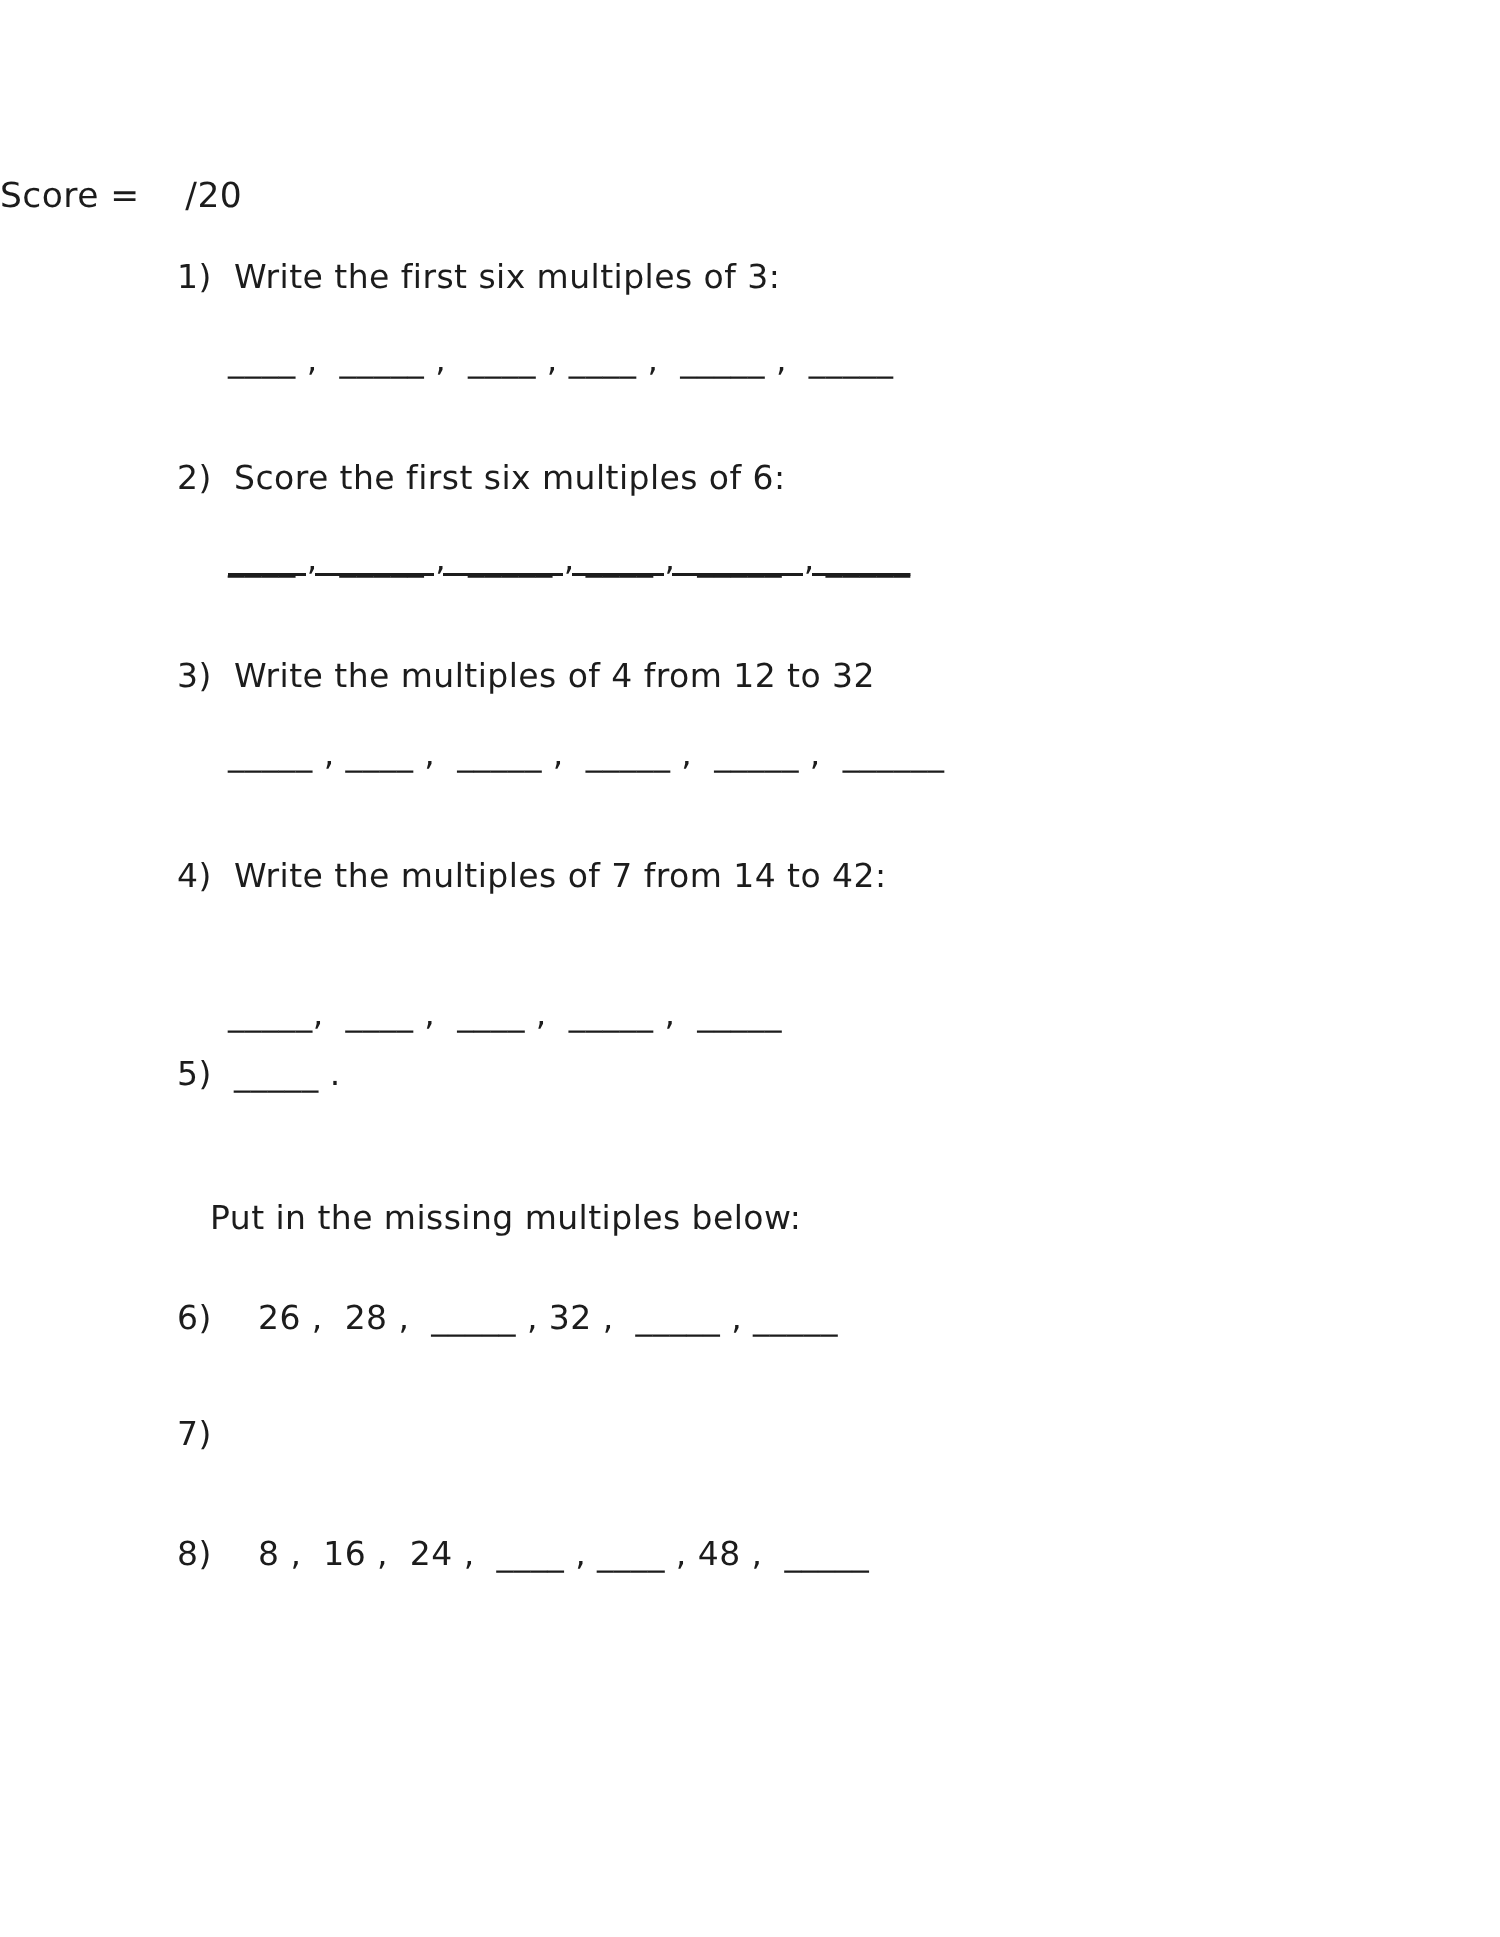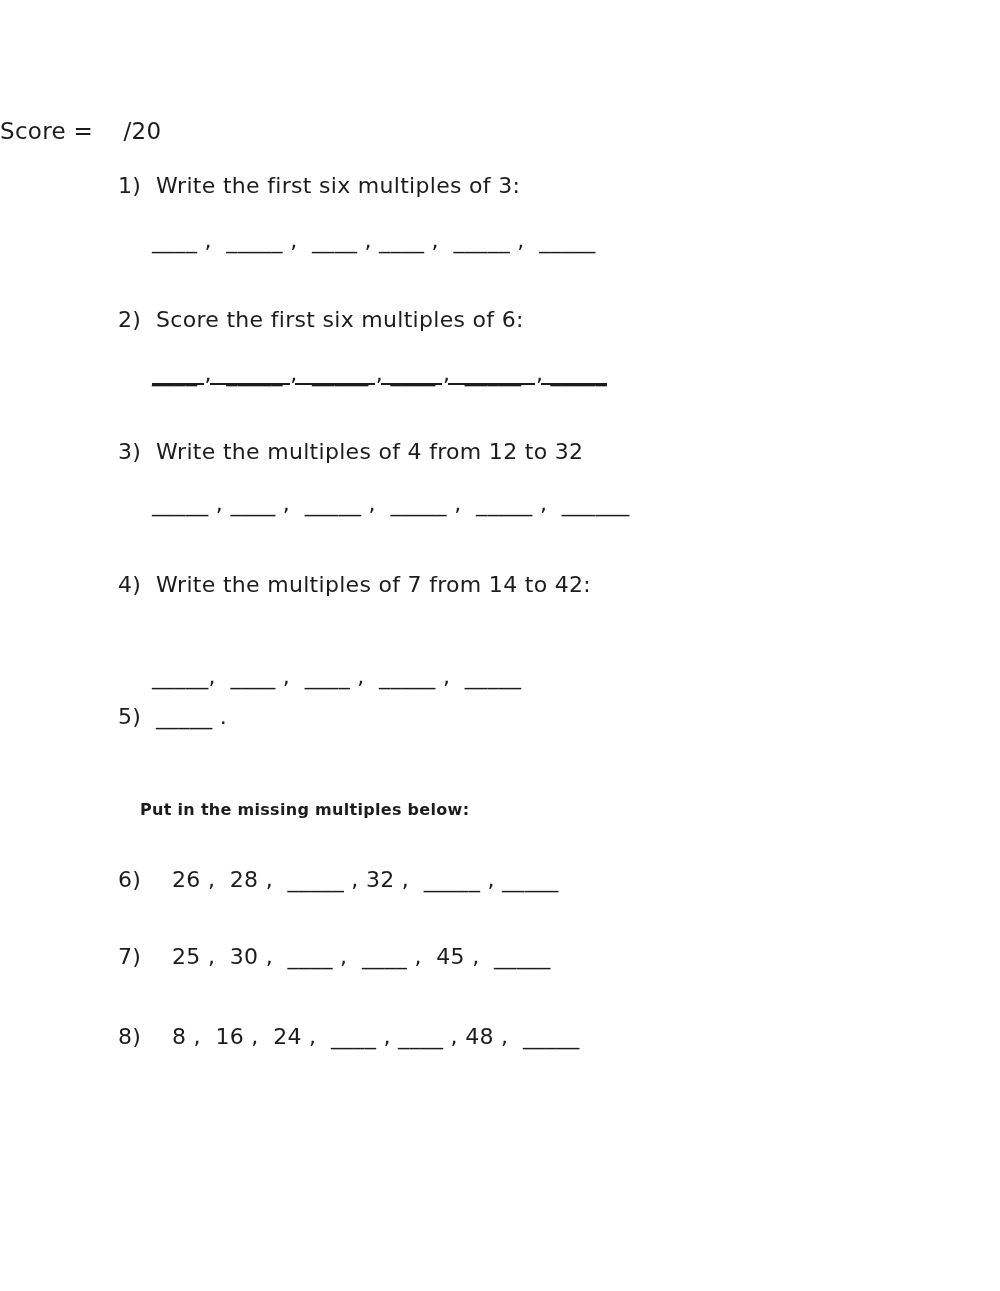--- a/index.html
+++ b/index.html
@@ -43,22 +43,22 @@
     width: 100%;
     top: 118px;
     font-size: 23px;
     letter-spacing: 0.3px;
     white-space: pre-wrap;
   }
   .section-header {
     position: absolute;
     left: 140px;
     top: 800px;
-    font-size: 16px;
-    font-weight: bold;
+    font-size: 22px;
+    font-weight: normal;
     letter-spacing: 0.3px;
     white-space: pre-wrap;
   }
 </style>
 </head>
 <body>
 
 <div class="score-line">Score =    /20</div>
 
 <div class="row" style="top:173px;">
@@ -100,19 +100,18 @@
 
 <div class="section-header">Put in the missing multiples below:</div>
 
 <div class="row wide" style="top:867px;">
   <span class="qnum">6)</span>
   <span class="seq-line">26 ,  28 ,  _____ , 32 ,  _____ , _____</span>
 </div>
 
 <div class="row wide" style="top:944px;">
   <span class="qnum">7)</span>
-  <span class="seq-line">25 ,  30 ,  ____ ,  ____ ,  45 ,  _____</span>
 </div>
 
 <div class="row wide" style="top:1024px;">
   <span class="qnum">8)</span>
   <span class="seq-line">8 ,  16 ,  24 ,  ____ , ____ , 48 ,  _____</span>
 </div>
 
 </body></html>

